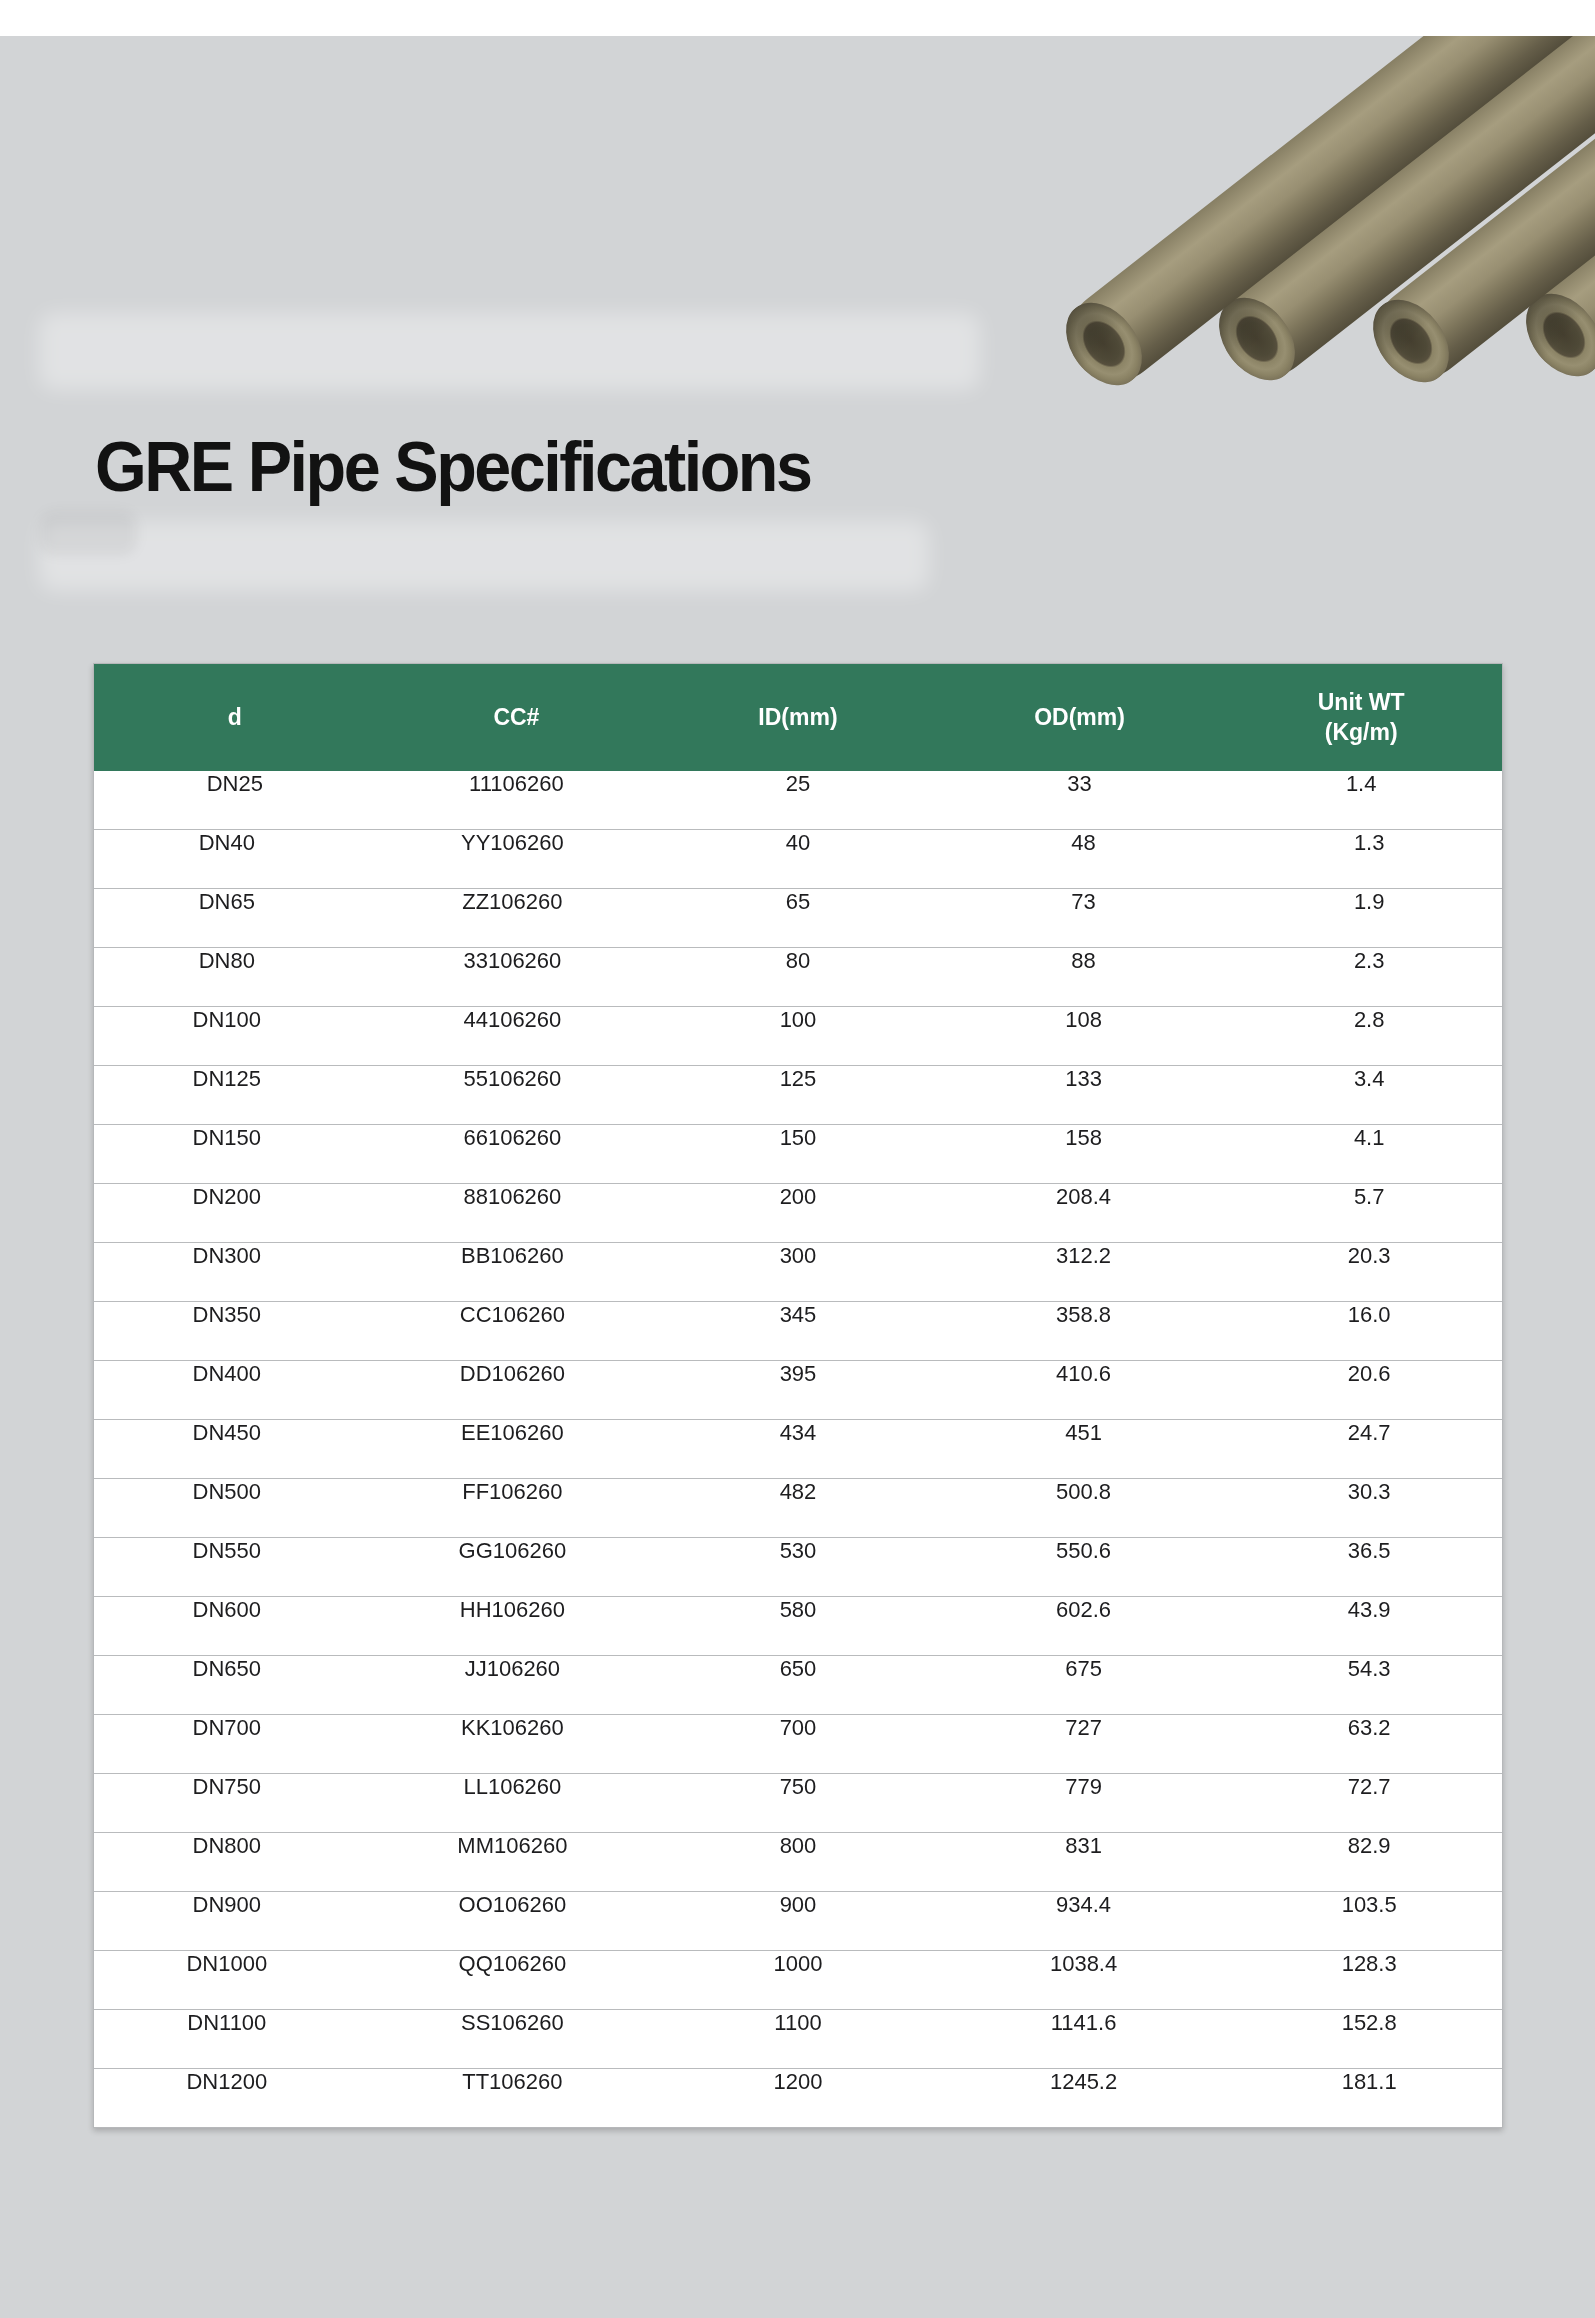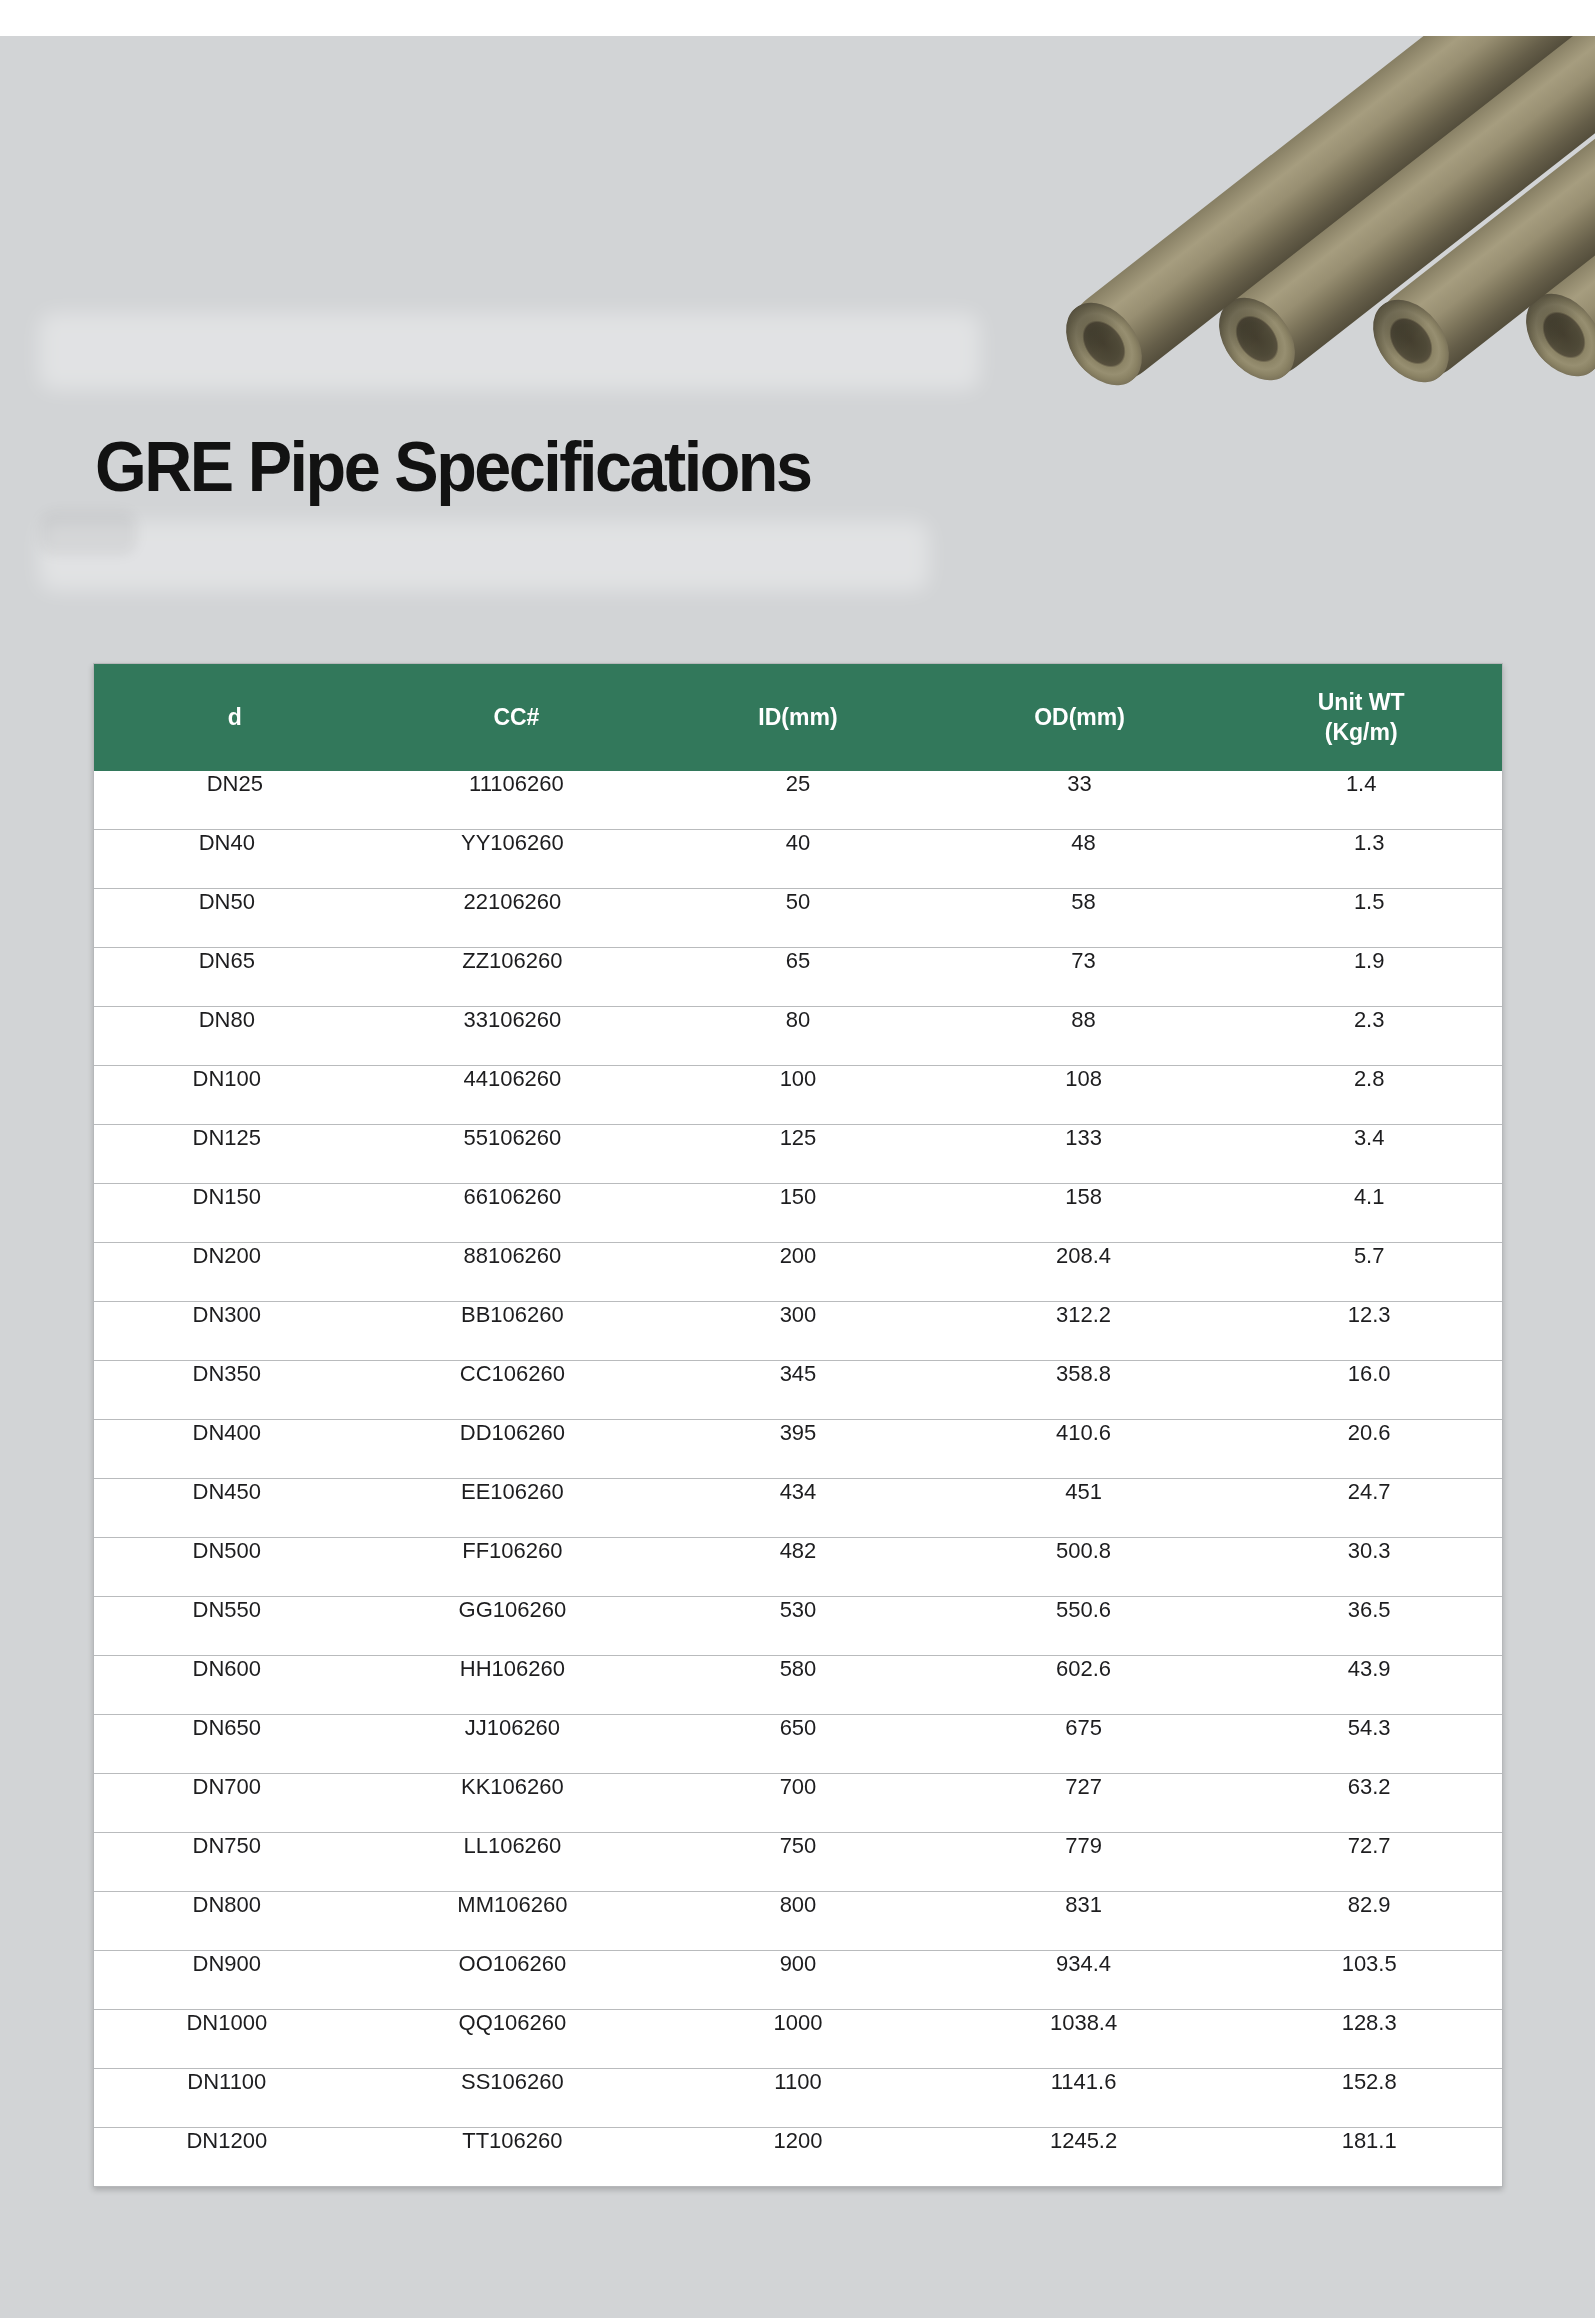--- a/index.html
+++ b/index.html
@@ -155,27 +155,20 @@
           <div class="cell">1.4</div>
         </div>
         <div class="row">
           <div class="cell">DN40</div>
           <div class="cell">YY106260</div>
           <div class="cell">40</div>
           <div class="cell">48</div>
           <div class="cell">1.3</div>
         </div>
         <div class="row">
-          <div class="cell">DN50</div>
-          <div class="cell">22106260</div>
-          <div class="cell">50</div>
-          <div class="cell">58</div>
-          <div class="cell">1.5</div>
-        </div>
-        <div class="row">
           <div class="cell">DN65</div>
           <div class="cell">ZZ106260</div>
           <div class="cell">65</div>
           <div class="cell">73</div>
           <div class="cell">1.9</div>
         </div>
         <div class="row">
           <div class="cell">DN80</div>
           <div class="cell">33106260</div>
           <div class="cell">80</div>
@@ -208,21 +201,21 @@
           <div class="cell">88106260</div>
           <div class="cell">200</div>
           <div class="cell">208.4</div>
           <div class="cell">5.7</div>
         </div>
         <div class="row">
           <div class="cell">DN300</div>
           <div class="cell">BB106260</div>
           <div class="cell">300</div>
           <div class="cell">312.2</div>
-          <div class="cell">12.3</div>
+          <div class="cell">20.3</div>
         </div>
         <div class="row">
           <div class="cell">DN350</div>
           <div class="cell">CC106260</div>
           <div class="cell">345</div>
           <div class="cell">358.8</div>
           <div class="cell">16.0</div>
         </div>
         <div class="row">
           <div class="cell">DN400</div>

